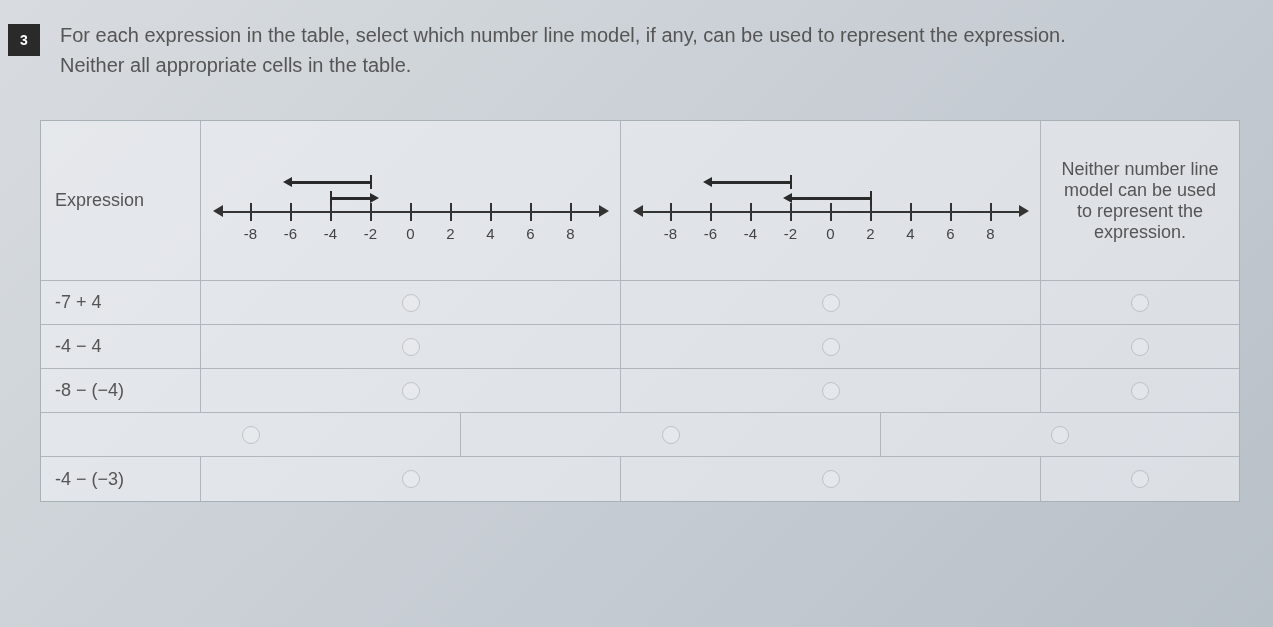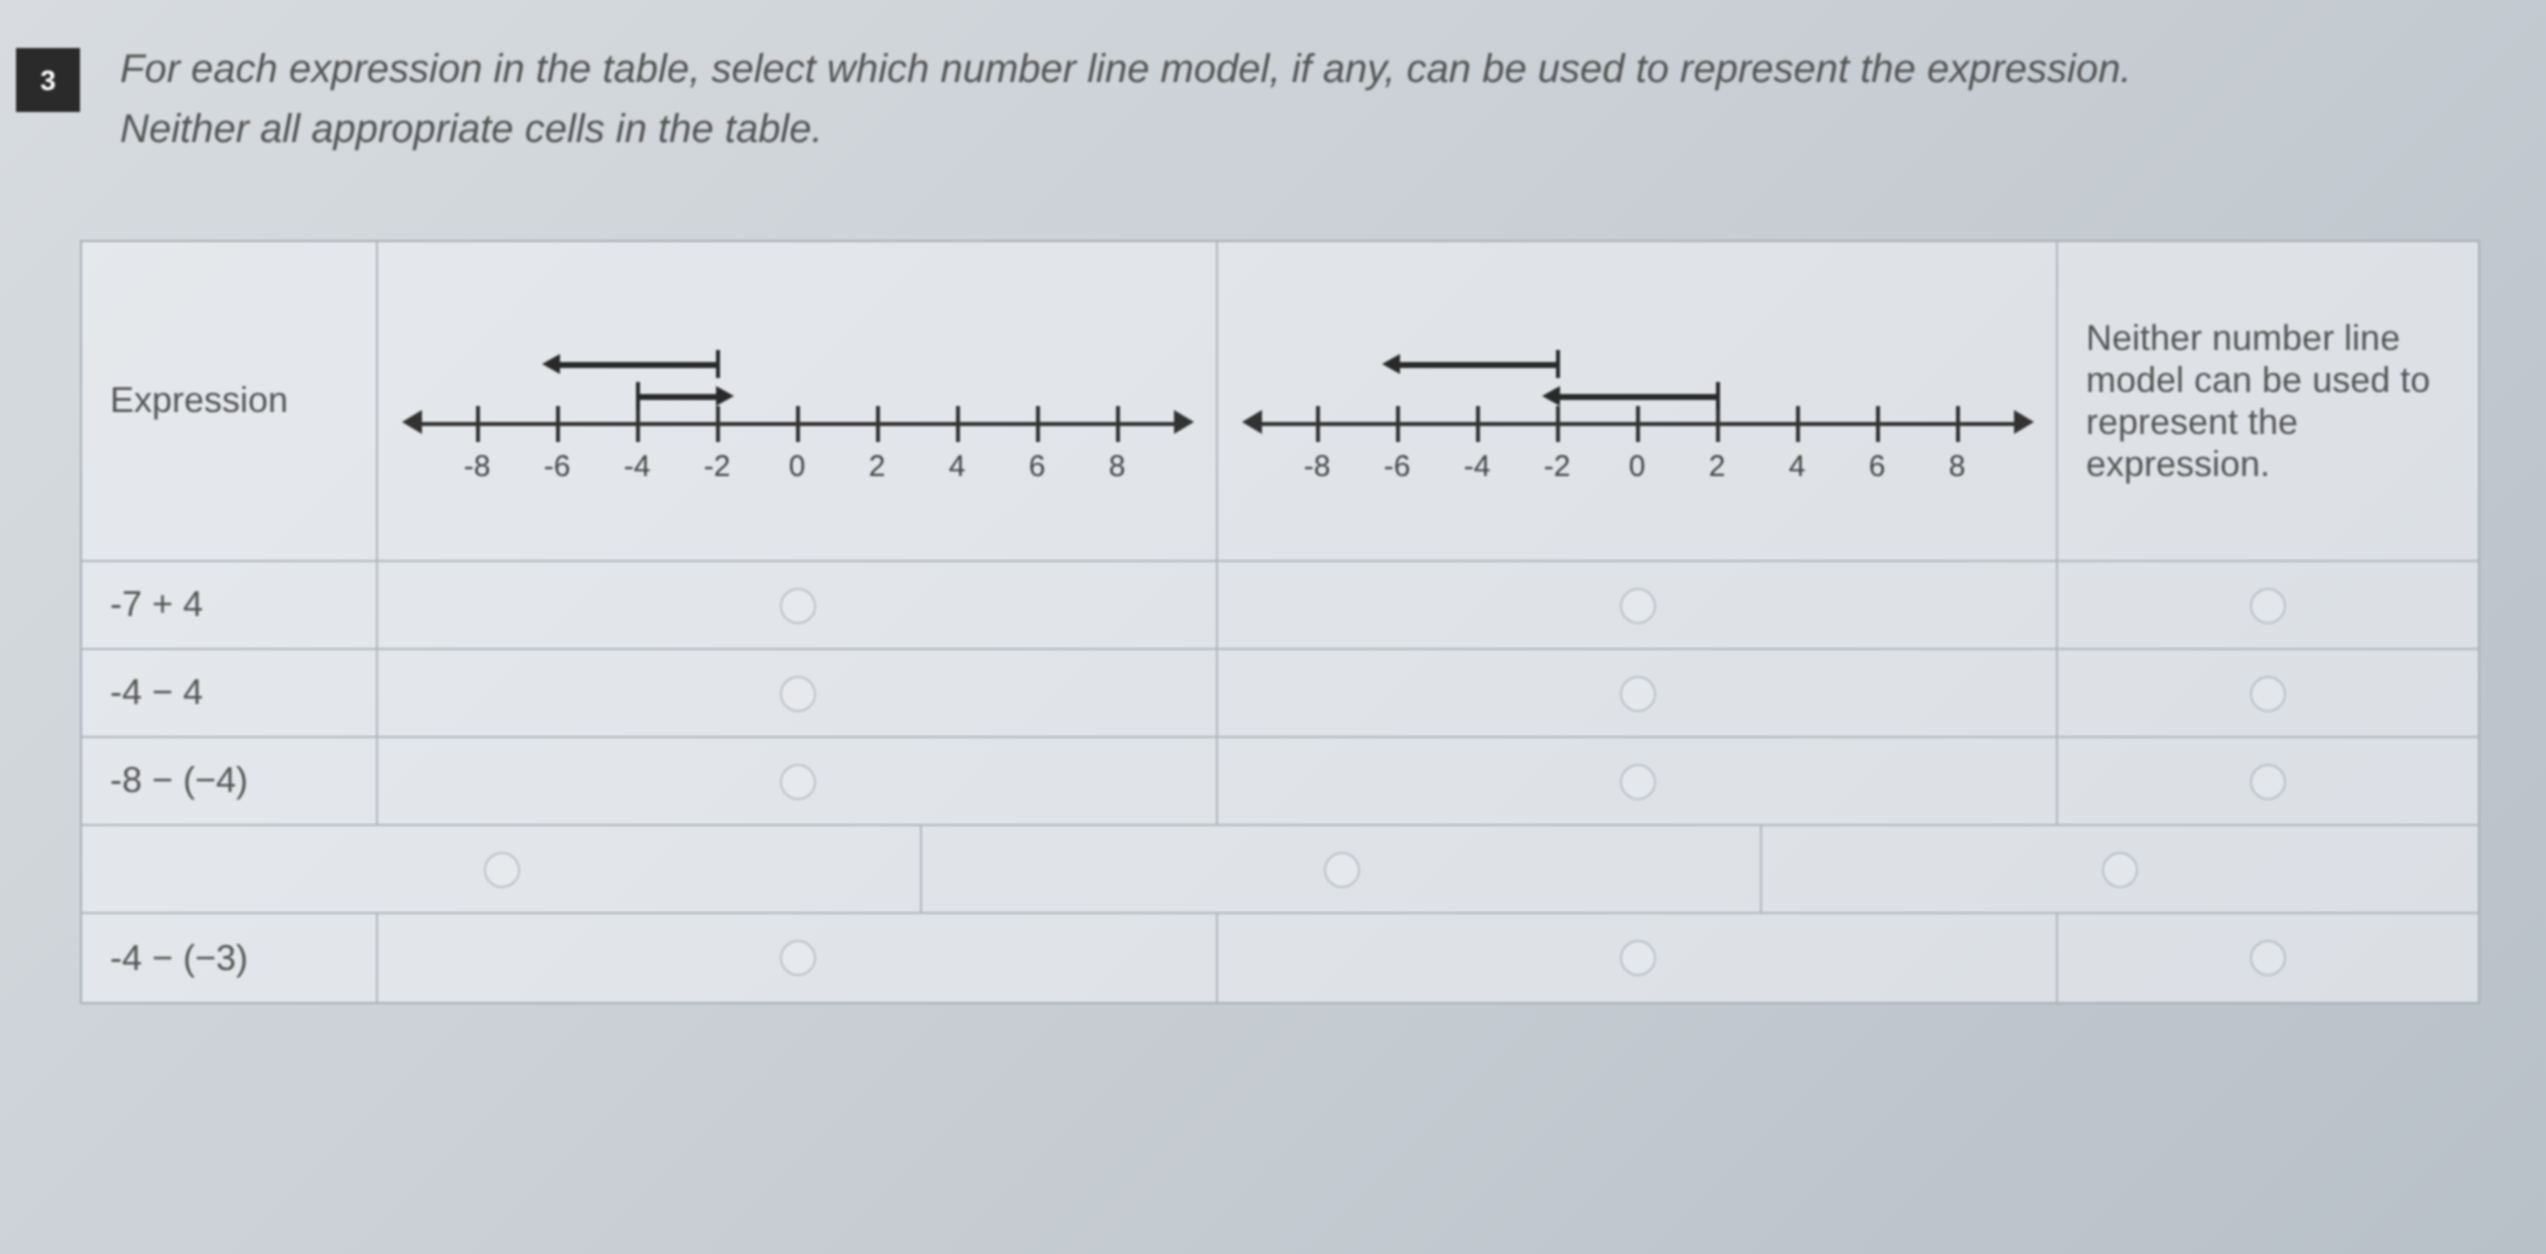--- a/index.html
+++ b/index.html
@@ -33,36 +33,35 @@
     font-size: 14px;
     font-weight: bold;
     margin: 4px 20px 0 8px;
     flex-shrink: 0;
   }
   .prompt {
     font-size: 20px;
     line-height: 1.5;
     color: #555;
     flex: 1;
-    font-style: italic;
   }
   .grid {
     margin-left: 40px;
     border: 1px solid #a8b0b8;
     width: 1200px;
     background: rgba(240,242,245,0.6);
   }
   .grid-header, .grid-row {
     display: flex;
     border-bottom: 1px solid #b0b6bd;
   }
   .grid-row:last-child { border-bottom: none; }
-  .col-expr { width: 148px; flex-shrink:0; padding: 0 14px; display:flex; align-items:center; font-size:18px; color:#555; border-right:1px solid #b0b6bd;}
+  .col-expr { width: 160px; flex-shrink:0; padding: 0 14px; display:flex; align-items:center; font-size:18px; color:#555; border-right:1px solid #b0b6bd;}
   .col-nl { width: 420px; flex-shrink:0; border-right:1px solid #b0b6bd; display:flex; align-items:center; justify-content:center; padding: 6px 4px;}
-  .col-neither { flex:1; padding: 10px 14px; display:flex; align-items:center; justify-content:center; text-align:left; font-size:18px; color:#555;}
+  .col-neither { flex:1; padding: 10px 14px; display:flex; align-items:center; justify-content:center; text-align:center; font-size:18px; color:#555;}
   .grid-header { min-height: 160px; }
   .grid-header .col-expr { font-weight:normal; }
   .grid-row { height: 44px; }
   .cell-radio {
     width: 18px; height: 18px; border:1px solid #8a929a; border-radius:50%;
     background: rgba(255,255,255,0.5);
     opacity: 0.4;
   }
   
   .numline-wrap { position:relative; width: 400px; height: 120px; }

